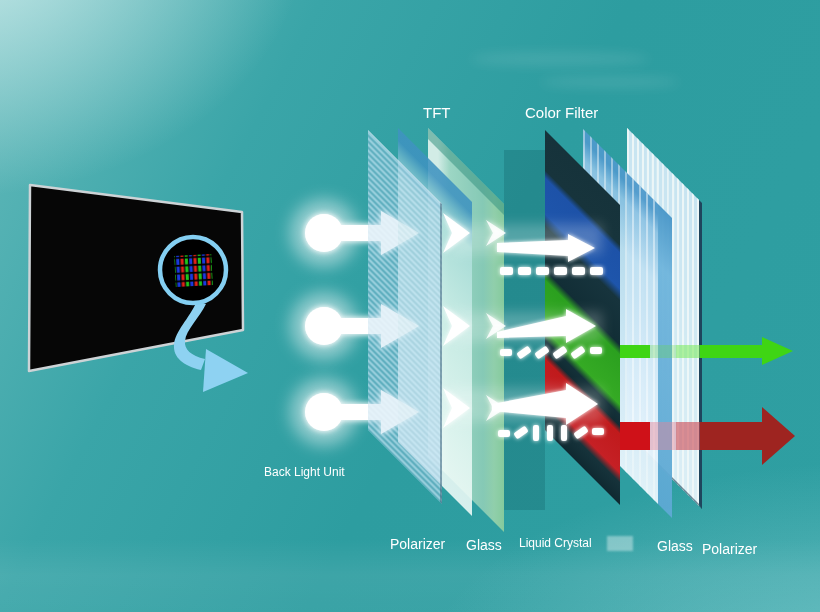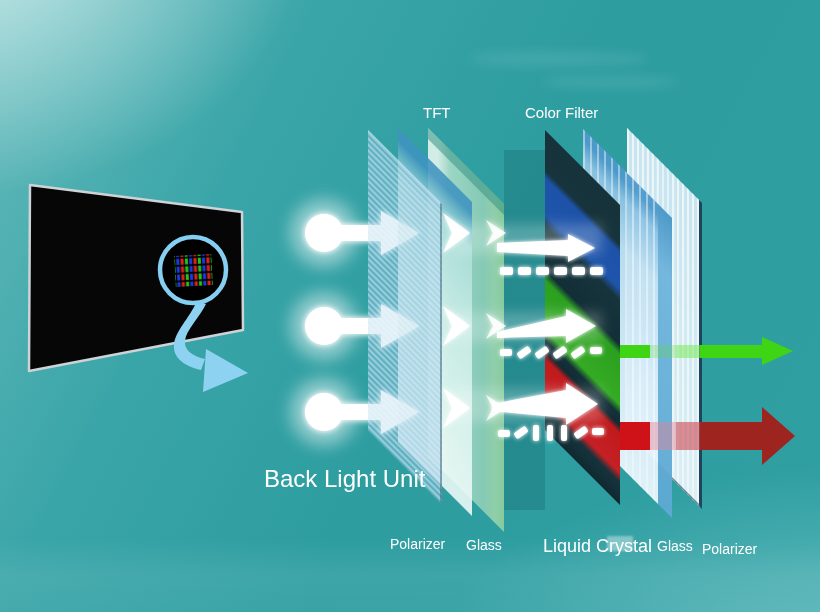--- a/index.html
+++ b/index.html
@@ -63,24 +63,24 @@
   #beam-red-seg3{left:676px;top:422px;width:25px;height:28px;background:rgba(205,70,80,.6);z-index:16;}
   #beam-red-shaft{left:700px;top:422px;width:63px;height:28px;background:var(--beam-red,#9e2420);z-index:16;}
   #beam-red-head{left:762px;top:407px;width:0;height:0;z-index:16;
     border-top:29.5px solid transparent;border-bottom:29.5px solid transparent;
     border-left:33px solid var(--beam-red,#9e2420);}
 
   
   .lbl{position:absolute;color:#fff;z-index:30;white-space:nowrap;}
   #label-tft{left:423px;top:104px;font-size:15px;text-align:center;}
   #label-color-filter{left:501px;top:104px;font-size:15px;margin-left:24px;}
-  #label-blu{left:264px;top:465px;font-size:24px;}
+  #label-blu{left:264px;top:465px;font-size:12px;}
   #label-pol1{left:390px;top:536px;font-size:14px;}
   #label-glass1{left:466px;top:537px;font-size:14px;}
-  #label-lc{left:519px;top:536px;font-size:18px;margin-left:24px;}
+  #label-lc{left:519px;top:536px;font-size:12px;}
   #label-glass2{left:657px;top:538px;font-size:14px;}
   #label-pol2{left:702px;top:541px;font-size:14px;}
   #lc-artifact{left:607px;top:536px;width:26px;height:15px;background:rgba(255,255,255,.38);filter:blur(1px);z-index:29;}
 </style>
 </head>
 <body>
 
 <div id="stage">
 
   <div class="ghost" style="left:470px;top:52px;width:180px;height:14px;"></div>

